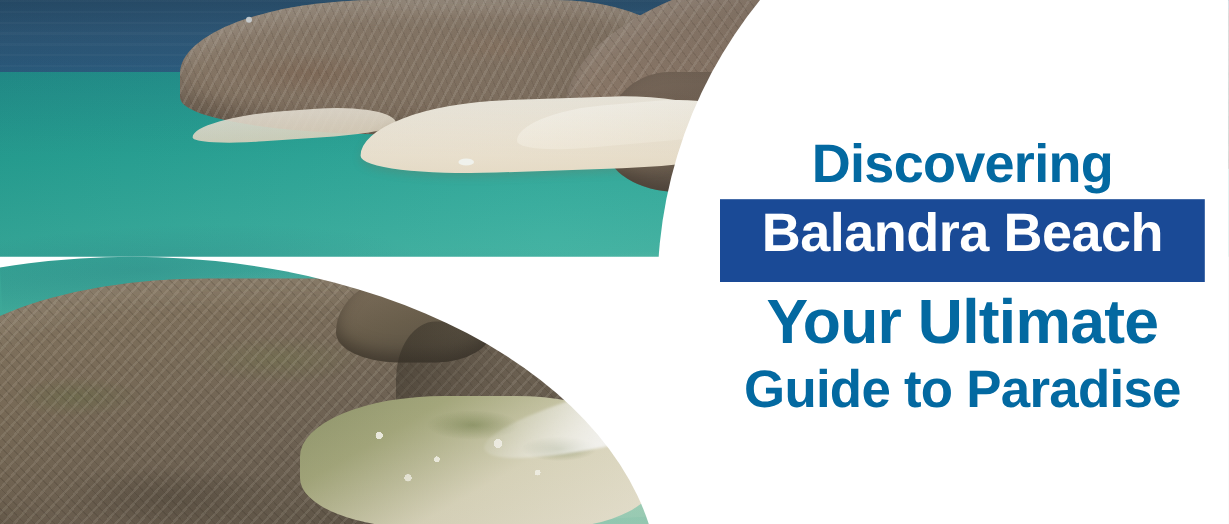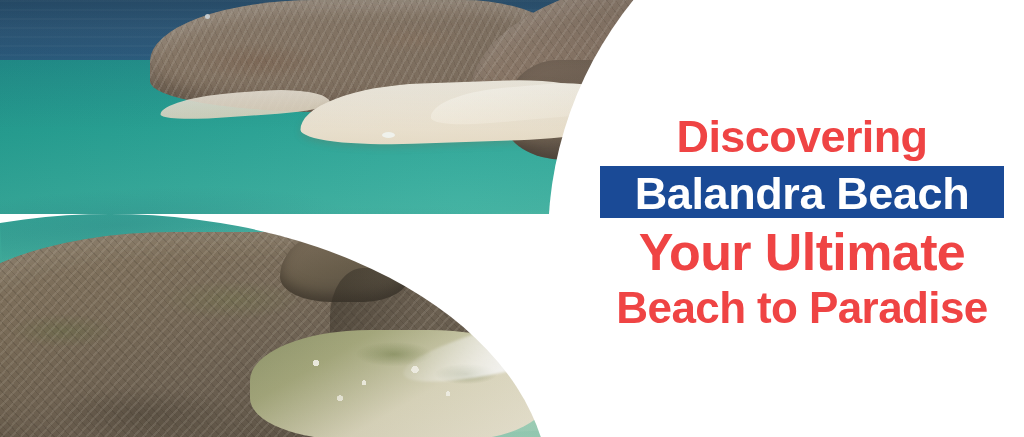--- a/index.html
+++ b/index.html
@@ -286,28 +286,28 @@
     width: 404px;
     text-align: center;
     z-index: 5;
   }
   .hl-line {
     font-family: "Liberation Sans", sans-serif;
     font-weight: bold;
     font-size: 44px;
     line-height: 1.03;
     letter-spacing: -0.6px;
-    color: #ef4444;
+    color: #0369a1;
     white-space: nowrap;
   }
   #hl-line-1 { font-size: 45px; margin-bottom: 6px; }
   #hl-line-2-wrap {
     display: block;
     background: #1a4a96;
-    padding: 5px 0 0 0;
+    padding: 5px 0 17px 0;
     margin: 0 0 6px 0;
   }
   #hl-line-2 {
     color: #ffffff;
     font-size: 45px;
     letter-spacing: -0.4px;
   }
   #hl-line-3 { font-size: 52px; margin-top: 8px; margin-bottom: 6px; }
   #hl-line-4 { font-size: 44px; }
 </style>
@@ -354,16 +354,16 @@
 
   <div id="headline">
     <div class="hl-line" id="hl-line-1">Discovering</div>
 
     <div id="hl-line-2-wrap">
       <span class="hl-line" id="hl-line-2">Balandra Beach</span>
     </div>
 
     <div class="hl-line" id="hl-line-3">Your Ultimate</div>
 
-    <div class="hl-line" id="hl-line-4">Beach to Paradise</div>
+    <div class="hl-line" id="hl-line-4">Guide to Paradise</div>
   </div>
 
 </div>
 
 </body></html>

